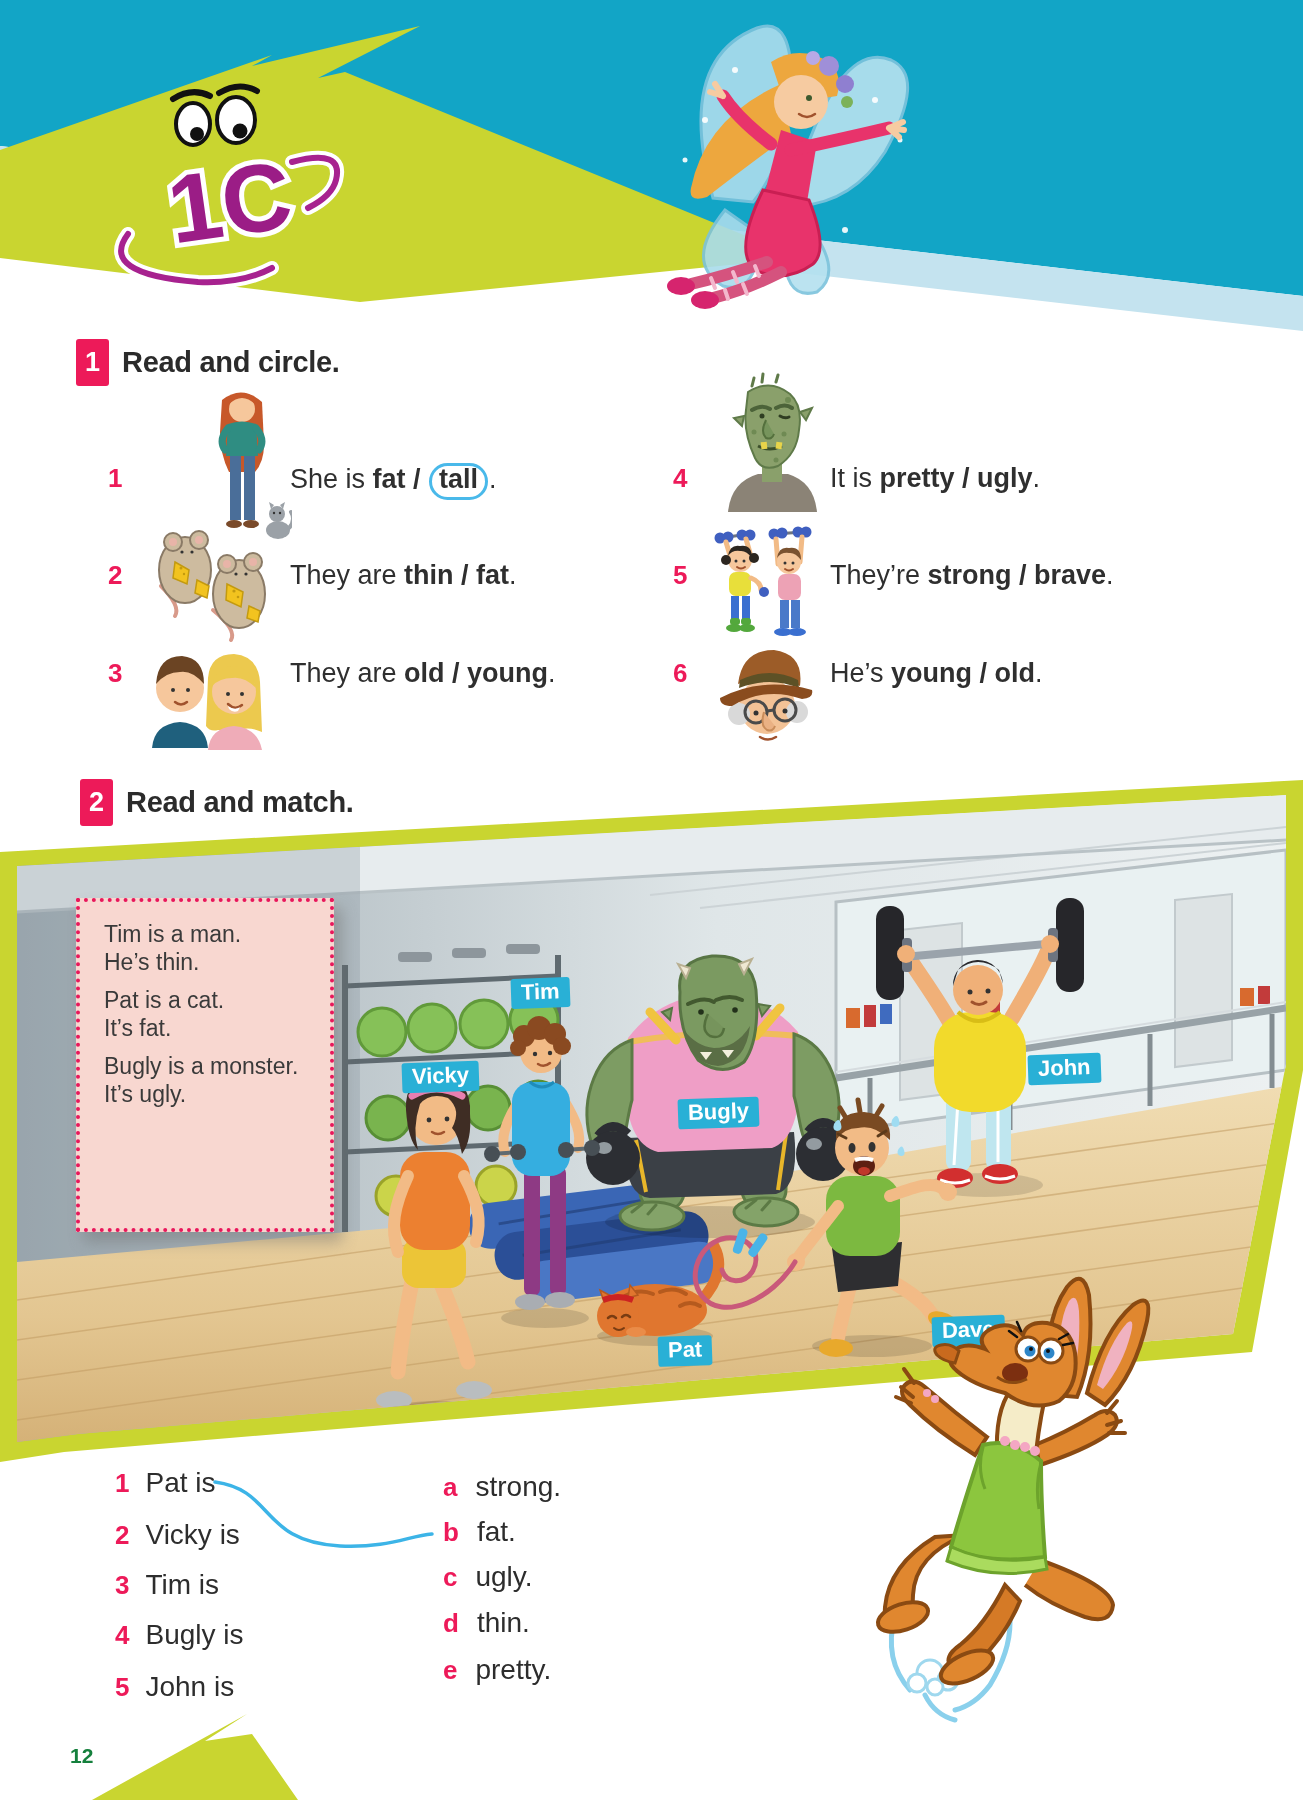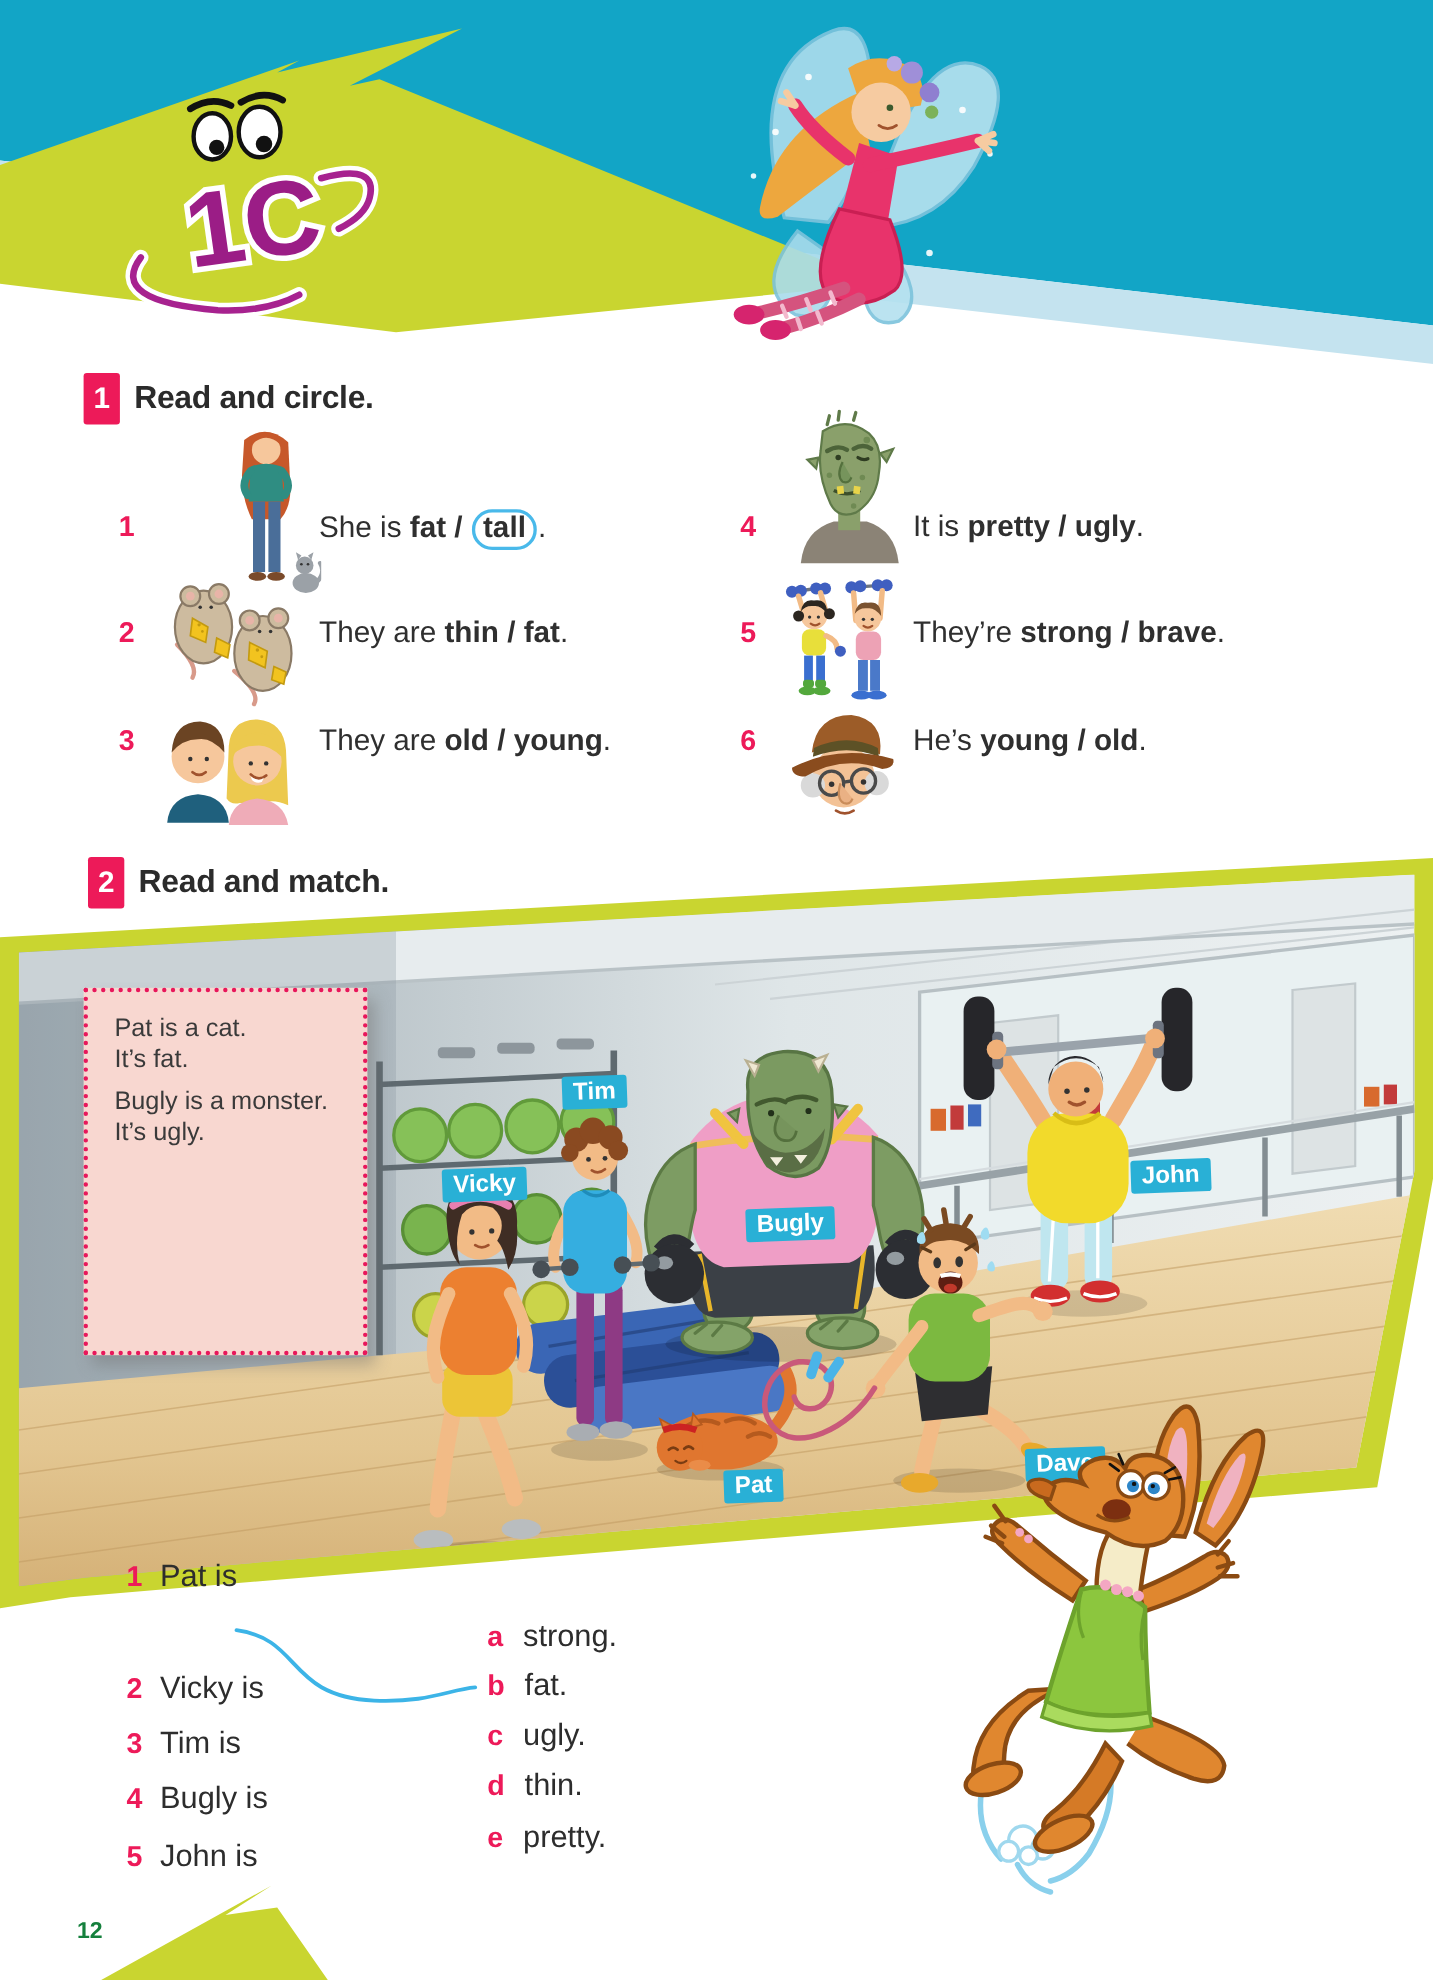--- a/index.html
+++ b/index.html
@@ -525,25 +525,26 @@
   </svg>
 
   <div class="chip" style="left:511px;top:978px">Tim</div>
   <div class="chip" style="left:402px;top:1062px">Vicky</div>
   <div class="chip" style="left:678px;top:1098px">Bugly</div>
   <div class="chip" style="left:1028px;top:1054px">John</div>
   <div class="chip" style="left:658px;top:1336px">Pat</div>
   <div class="chip" style="left:932px;top:1316px">Dave</div>
 
   <div class="reading-box">
+    <p><span>Tim is a man.</span><br><span>He’s thin.</span></p>
     <p><span>Pat is a cat.</span><br><span>It’s fat.</span></p>
     <p><span>Bugly is a monster.</span><br><span>It’s ugly.</span></p>
   </div>
 
-  <div class="m-row-l" style="left:115px;top:1417px"><span class="m-num">1</span><span>Pat is</span></div>
+  <div class="m-row-l" style="left:115px;top:1467px"><span class="m-num">1</span><span>Pat is</span></div>
   <div class="m-row-l" style="left:115px;top:1519px"><span class="m-num">2</span><span>Vicky is</span></div>
   <div class="m-row-l" style="left:115px;top:1569px"><span class="m-num">3</span><span>Tim is</span></div>
   <div class="m-row-l" style="left:115px;top:1619px"><span class="m-num">4</span><span>Bugly is</span></div>
   <div class="m-row-l" style="left:115px;top:1671px"><span class="m-num">5</span><span>John is</span></div>
 
   <div class="m-row-l" style="left:443px;top:1471px"><span class="m-letter">a</span><span>strong.</span></div>
   <div class="m-row-l" style="left:443px;top:1516px"><span class="m-letter">b</span><span>fat.</span></div>
   <div class="m-row-l" style="left:443px;top:1561px"><span class="m-letter">c</span><span>ugly.</span></div>
   <div class="m-row-l" style="left:443px;top:1607px"><span class="m-letter">d</span><span>thin.</span></div>
   <div class="m-row-l" style="left:443px;top:1654px"><span class="m-letter">e</span><span>pretty.</span></div>

